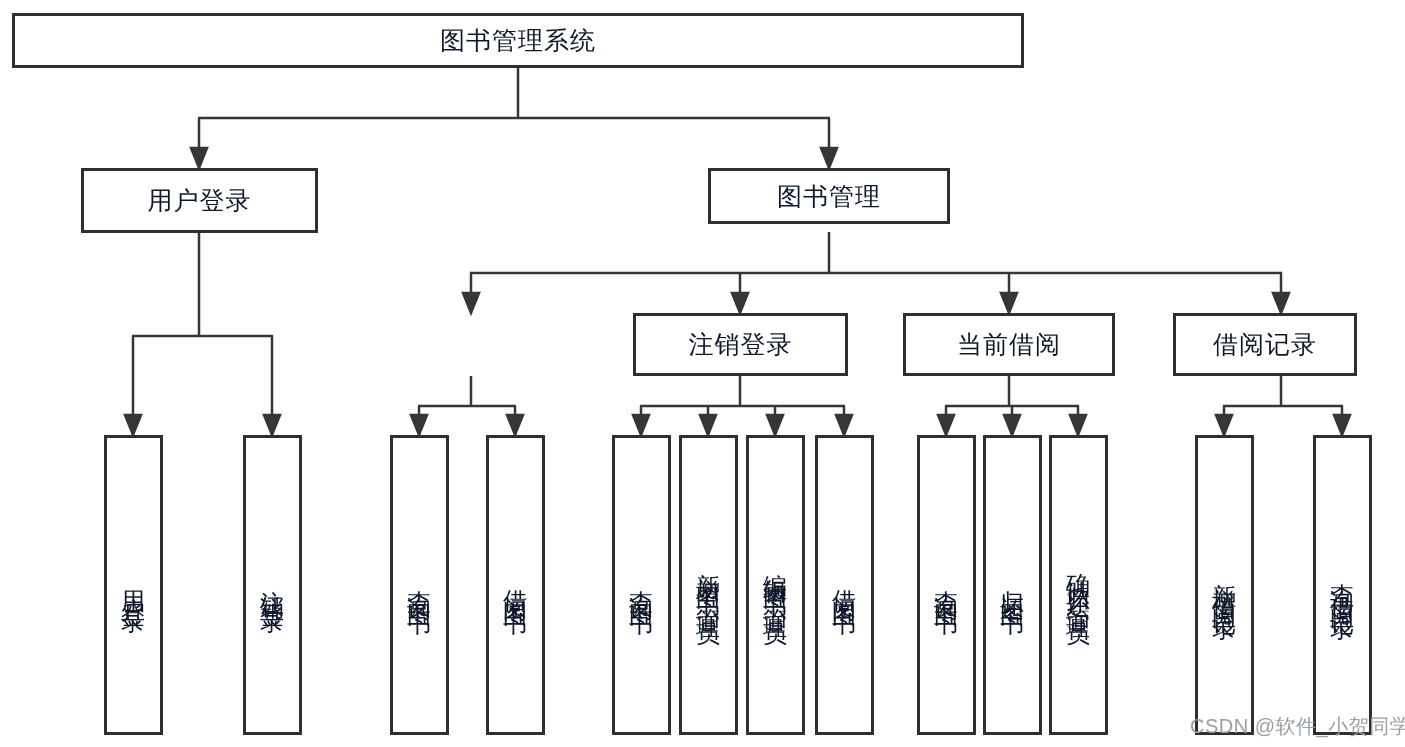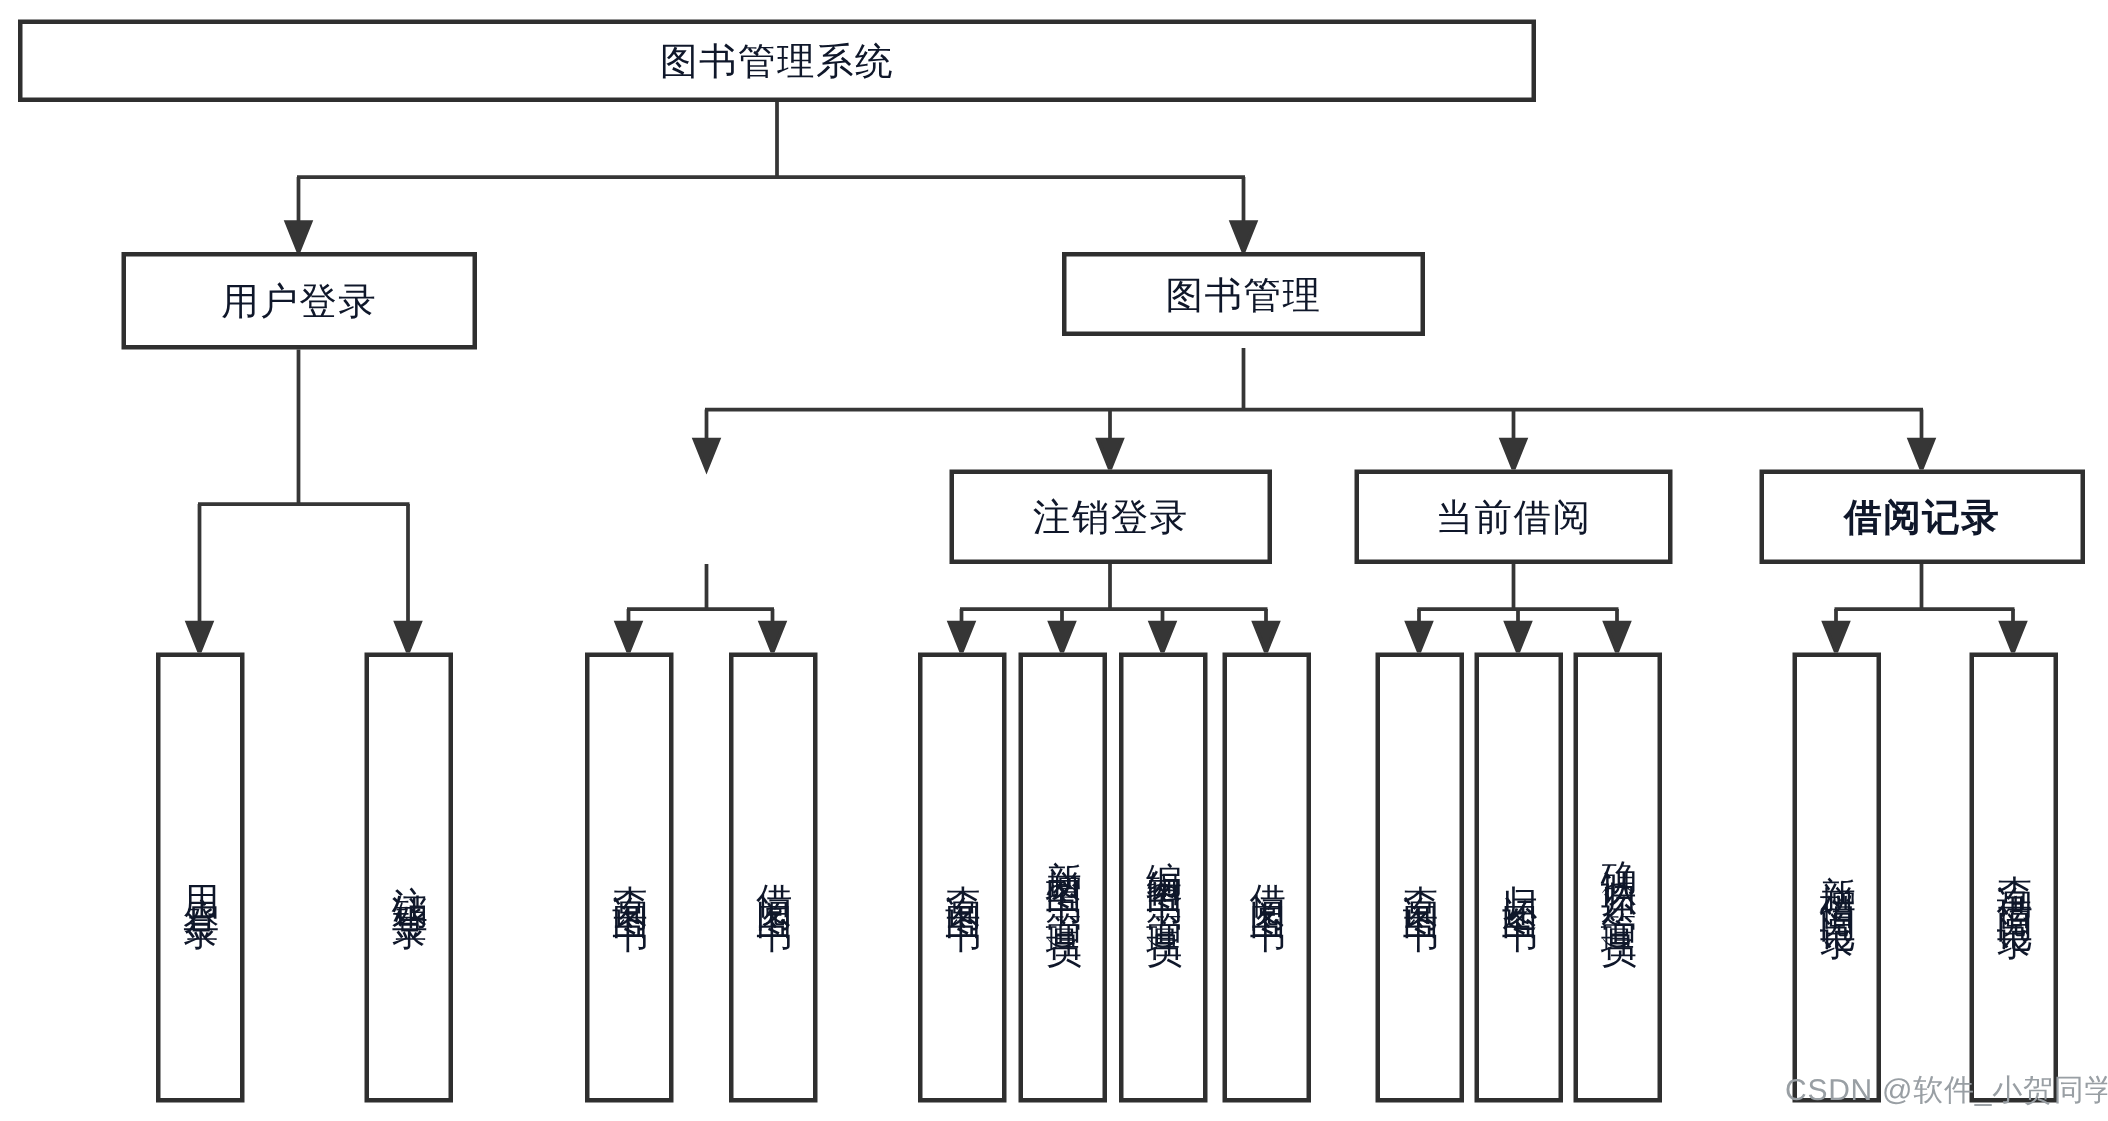--- a/index.html
+++ b/index.html
@@ -116,21 +116,21 @@
   <div class="box" style="left:708px;top:168px;width:242px;height:56px;">
     <span>图书管理</span>
   </div>
 
   <div class="box" style="left:633px;top:313px;width:215px;height:63px;">
     <span>注销登录</span>
   </div>
   <div class="box" style="left:903px;top:313px;width:212px;height:63px;font-family:Liberation Mono, monospace;">
     <span>当前借阅</span>
   </div>
-  <div class="box" style="left:1173px;top:313px;width:217px;height:63px;font-weight:bold;">
+  <div class="box" style="left:1173px;top:313px;width:184px;height:63px;">
     <span>借阅记录</span>
   </div>
 
   <div class="box vbox" style="left:104px;top:435px;width:59px;height:300px;">
     <span class="vtext">用户登录</span>
   </div>
   <div class="box vbox" style="left:243px;top:435px;width:59px;height:300px;">
     <span class="vtext">注销登录</span>
   </div>
 

